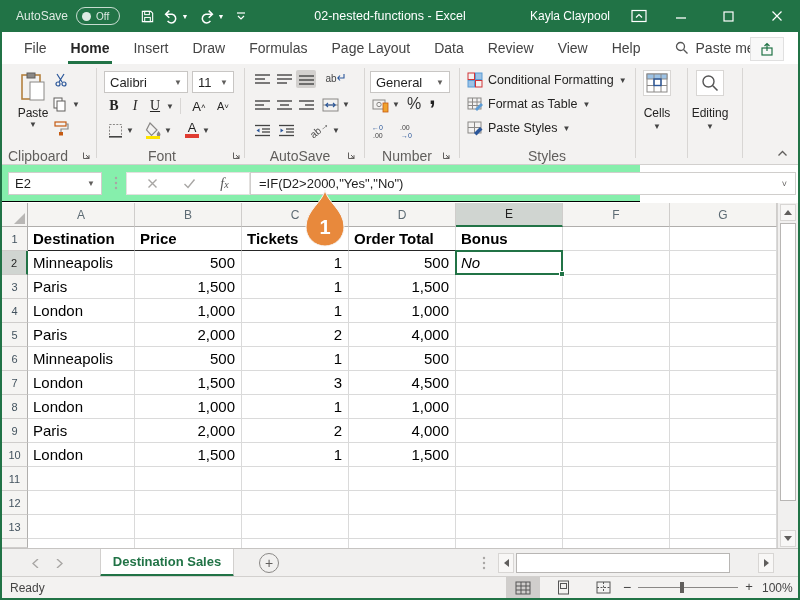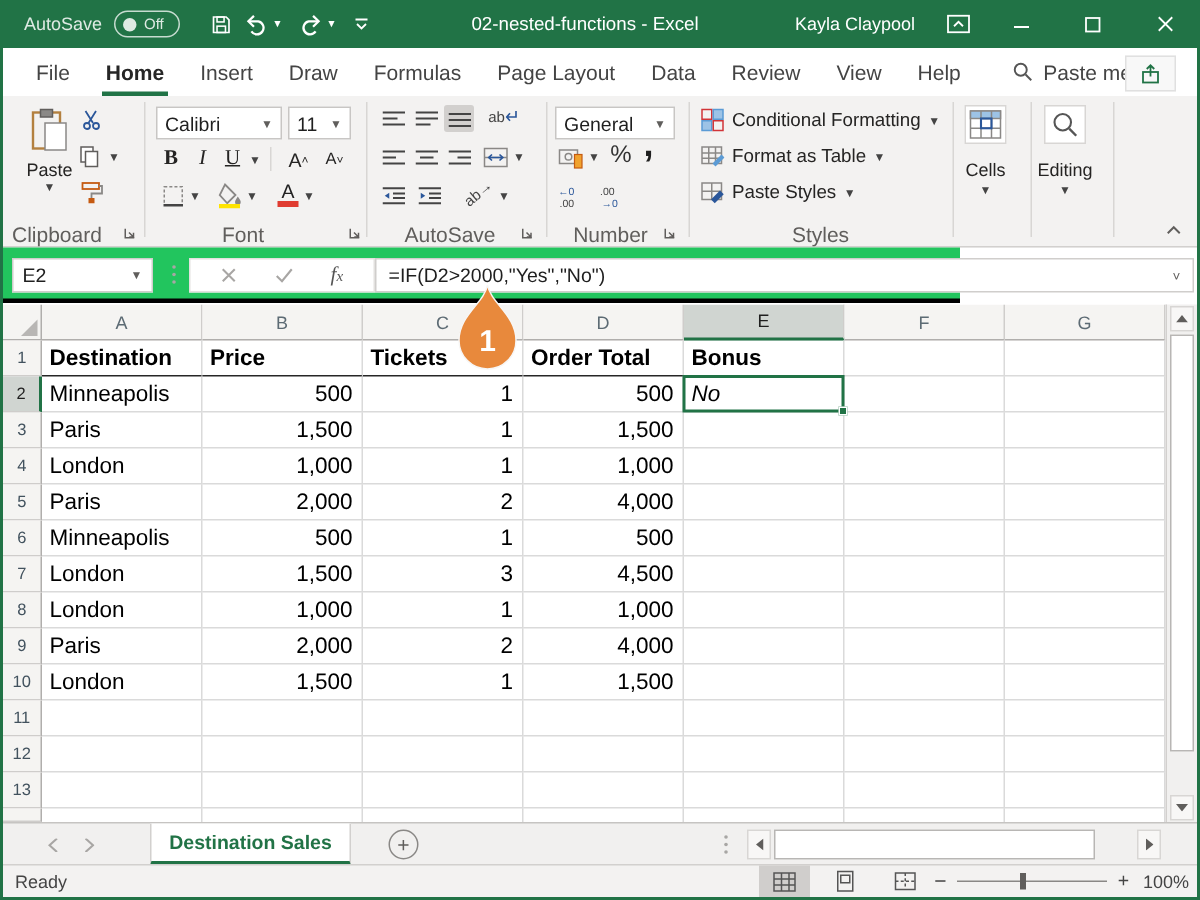--- a/index.html
+++ b/index.html
@@ -31,21 +31,21 @@
 .combo{position:absolute;height:22px;background:#fff;border:1px solid #c8c6c4;display:flex;align-items:center;padding:0 5px;font-size:13px;color:#1f1f1f}
 .combo .carrow{margin-left:auto;font-size:8px;color:#605e5c}
 .icobtn{position:absolute;display:flex;align-items:center;justify-content:center}
 .dArr{font-size:8px;color:#444}
 .stack-lines line{stroke:#444;stroke-width:1.4}
 .selbg{background:#d2d0ce;border-radius:2px}
 .rib-big-label{position:absolute;font-size:12px;color:#252423;text-align:center}
 .whitebox{position:absolute;background:#fff;border:1px solid #d8d6d4;display:flex;align-items:center;justify-content:center}
 .styles-item{position:absolute;display:flex;align-items:center;gap:5px;font-size:12.5px;color:#252423}
 
-.fbar{position:absolute;top:165px;left:2px;width:638px;height:37px;background:#22c55e;border-bottom:3px solid #000000}
+.fbar{position:absolute;top:165px;left:2px;width:638px;height:37px;background:#86efac;border-bottom:1px solid #000000}
 .namebox{position:absolute;left:6px;top:7px;width:94px;height:23px;background:#fff;border:1px solid #d0cecc;display:flex;align-items:center;padding:0 6px;font-size:13px;color:#1f1f1f}
 .fpanel{position:absolute;left:124px;top:7px;width:124px;height:23px;background:#fff;border:1px solid #e3e1df;display:flex;align-items:center;justify-content:space-around;padding:0 8px}
 .finput{position:absolute;left:248px;top:7px;width:546px;height:23px;background:#fff;border:1px solid #d0cecc;display:flex;align-items:center;padding:0 8px;font-size:13px;color:#1f1f1f}
 
 .grid{position:absolute;top:203px;left:2px;width:775px;height:345px;background:#fff;overflow:hidden}
 .colhdr{position:absolute;top:0;height:24px;background:#f5f4f2;border-right:1px solid #cfcdcb;border-bottom:1px solid #b0aeac;display:flex;align-items:center;justify-content:center;font-size:12px;color:#5d6b74}
 .colhdr.sel{background:#d0d5d1;border-bottom:2px solid #217346;color:#1f1f1f}
 .rowhdr{position:absolute;left:0;width:26px;background:#f5f4f2;border-right:1px solid #b0aeac;border-bottom:1px solid #cfcdcb;display:flex;align-items:center;justify-content:center;font-size:11px;color:#42525e}
 .rowhdr.sel{background:#d0d5d1;border-right:2px solid #217346;color:#1f1f1f}
 .corner{position:absolute;left:0;top:0;width:26px;height:24px;background:#f5f4f2;border-right:1px solid #b0aeac;border-bottom:1px solid #b0aeac}

